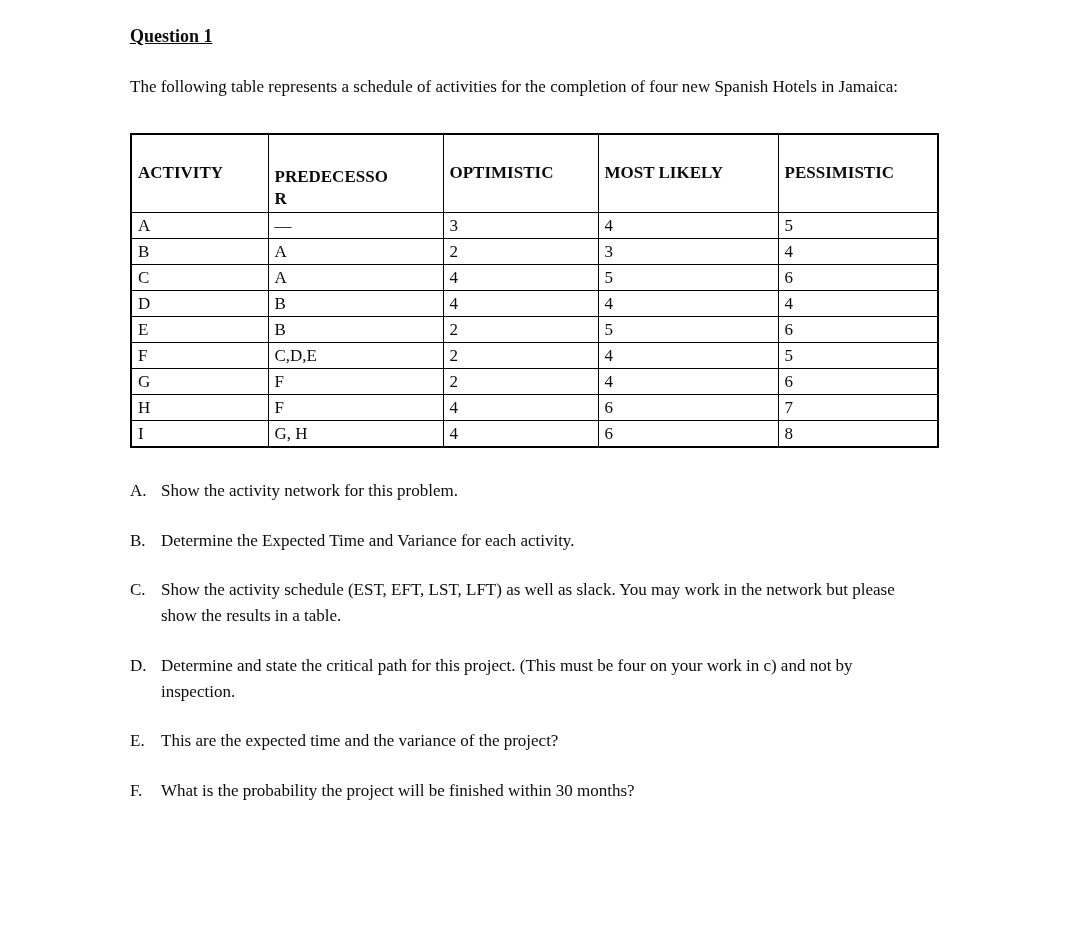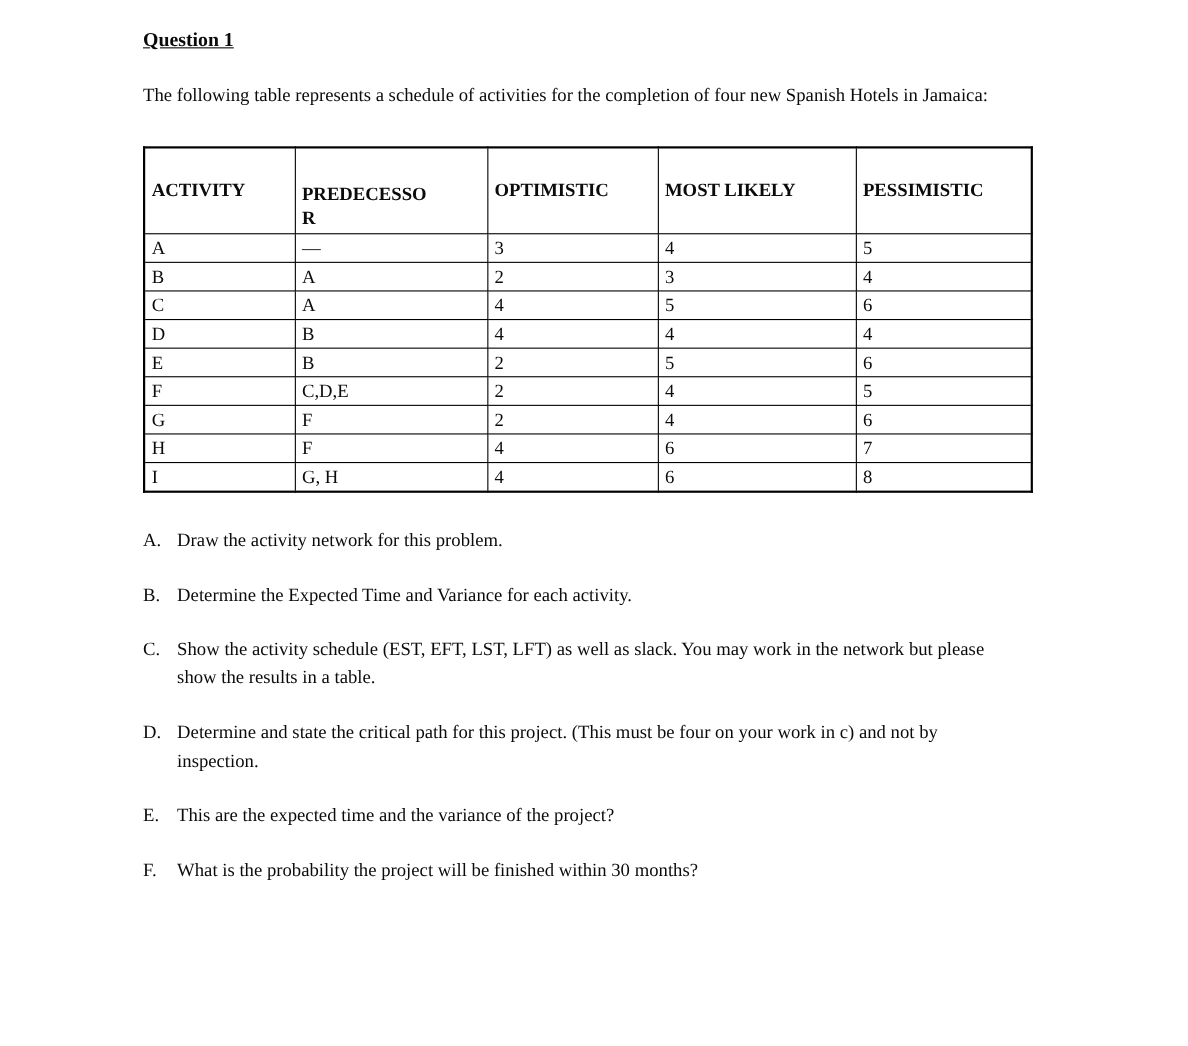--- a/index.html
+++ b/index.html
@@ -166,21 +166,21 @@
         <td>6</td>
         <td>8</td>
       </tr>
     </tbody>
   </table>
 
 
   <div class="questions">
     <div class="q">
       <span class="q-label">A.</span>
-      <span class="q-text">Draw the activity network for this problem.</span>
+      <span class="q-text">Show the activity network for this problem.</span>
     </div>
     <div class="q">
       <span class="q-label">B.</span>
       <span class="q-text">Determine the Expected Time and Variance for each activity.</span>
     </div>
     <div class="q">
       <span class="q-label">C.</span>
       <span class="q-text">Show the activity schedule (EST, EFT, LST, LFT) as well as slack. You may work in the network but please show the results in a table.</span>
     </div>
     <div class="q">

